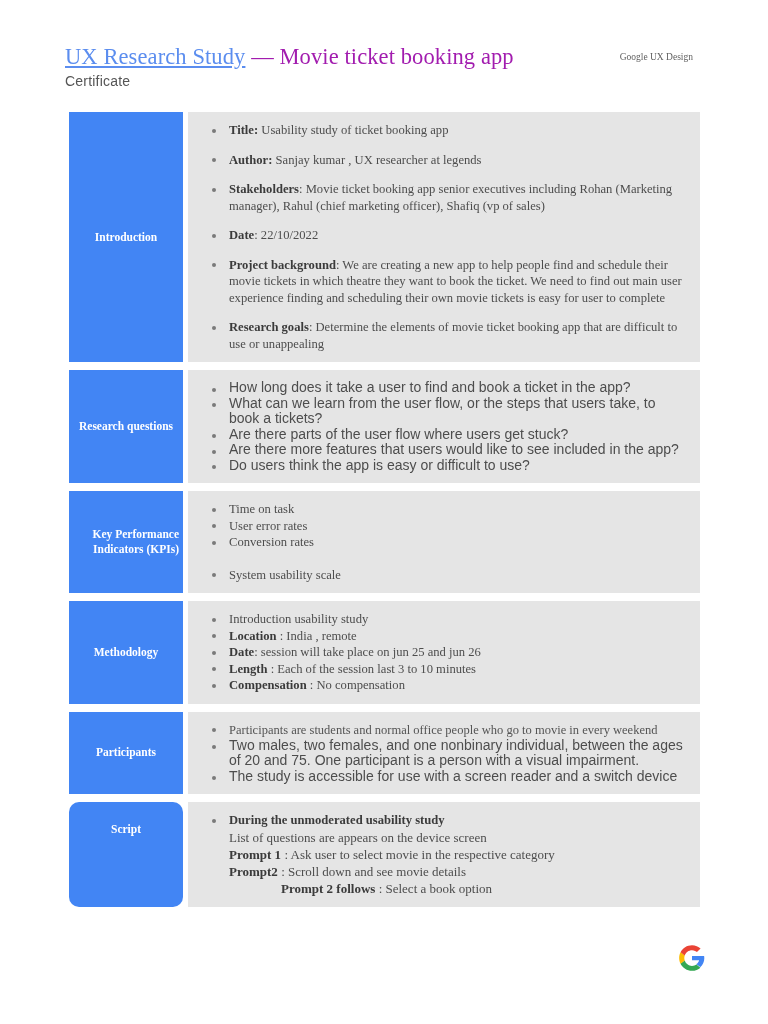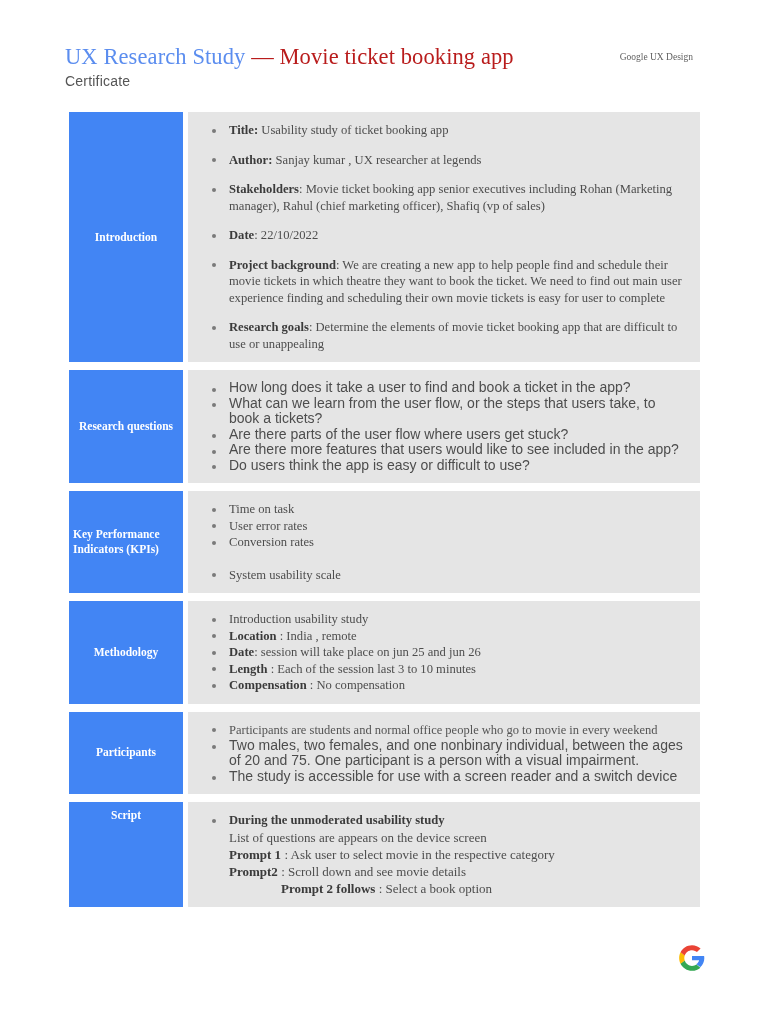--- a/index.html
+++ b/index.html
@@ -38,23 +38,24 @@
     width: 100%;
   }
   .title-main {
     font-family: "Liberation Serif", serif;
     font-size: 22.5px;
     letter-spacing: 0.1px;
     white-space: nowrap;
   }
   .title-accent {
     color: #5b8def;
+    text-decoration: underline;
   }
   .title-rest {
-    color: #b91c1c;
+    color: #a21caf;
   }
   .brand {
     font-family: "Liberation Serif", serif;
     font-size: 9.5px;
     color: #5f5f5f;
     white-space: nowrap;
     padding-right: 12px;
     position: relative;
     top: -4px;
   }
@@ -80,30 +81,31 @@
   }
   .label-cell {
     width: 114px;
     flex: 0 0 114px;
     background: #4285f4;
     color: #ffffff;
     font-family: "Liberation Serif", serif;
     font-weight: bold;
     font-size: 11.5px;
     line-height: 15px;
-    text-align: left;
+    text-align: right;
     display: flex;
     align-items: center;
     justify-content: center;
     padding: 6px 4px;
     box-sizing: border-box;
   }
   .label-cell.top-align {
     align-items: flex-start;
-    padding-top: 6px;
+    padding-top: 20px;
+    border-radius: 10px;
   }
   .content-cell {
     flex: 1 1 auto;
     background: #e5e5e5;
     margin-left: 5px;
     padding: 10px 14px 10px 16px;
     box-sizing: border-box;
   }
 
   ul.bullets {

